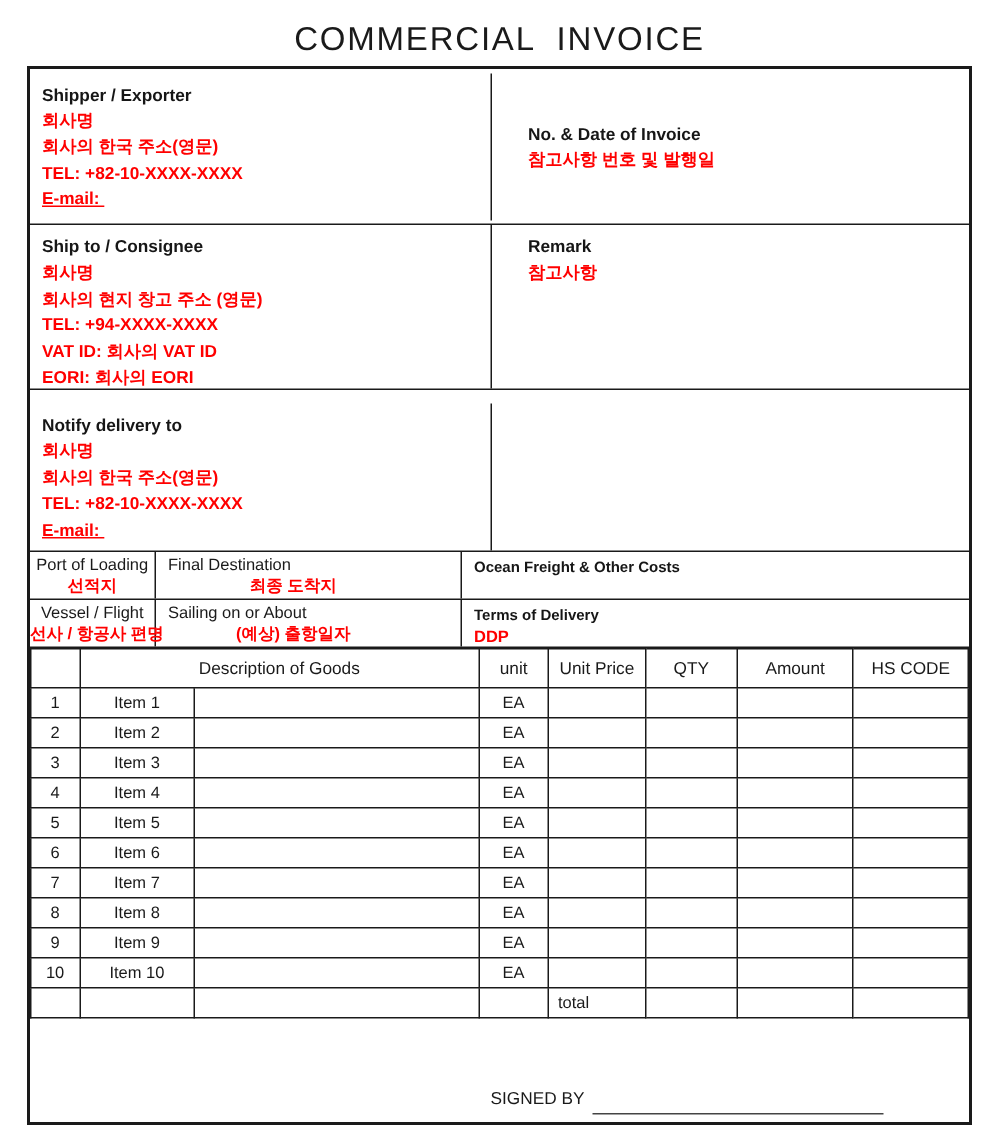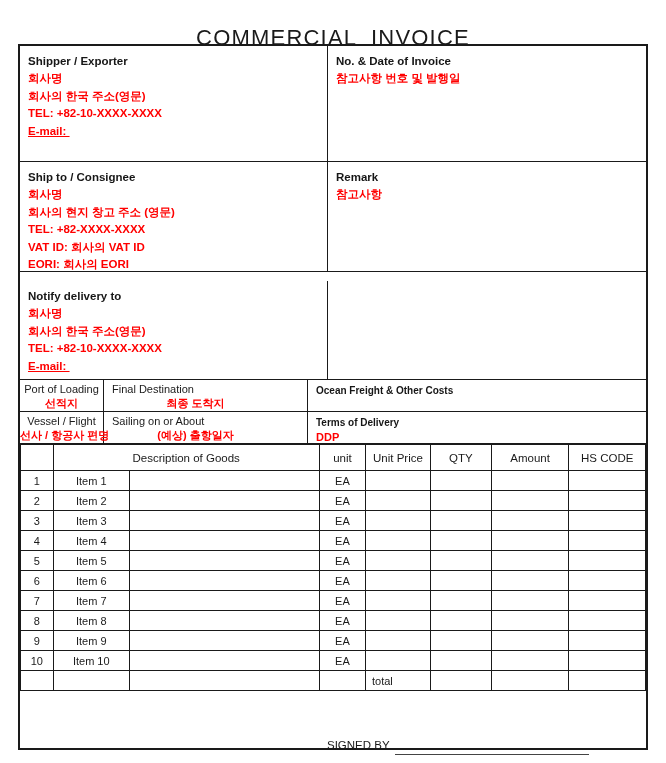--- a/index.html
+++ b/index.html
@@ -15,21 +15,21 @@
     position: relative;
     overflow: hidden;
   }
 
   #page-title {
     text-align: center;
     font-size: 22px;
     font-weight: 400;
     letter-spacing: 1.2px;
     color: #1a1a1a;
-    margin: 12px;
+    margin: 0;
     padding-top: 11px;
     padding-bottom: 0;
     height: 30px;
     line-height: 30px;
     white-space: pre;
   }
 
   #invoice-box {
     position: absolute;
     left: 18px;
@@ -49,39 +49,40 @@
   .info-left {
     width: 308px;
     box-sizing: border-box;
     border-right: 1px solid #1a1a1a;
     padding: 7px 0 4px 8px;
   }
   .info-right {
     flex: 1;
     box-sizing: border-box;
     padding: 7px 0 4px 8px;
+    margin-left: 16px;
   }
   .sec-head {
     font-size: 11.5px;
     font-weight: bold;
     color: #161616;
     line-height: 17px;
     white-space: pre;
   }
   .sec-line {
     font-size: 11.5px;
     font-weight: bold;
     color: #FF0000;
     line-height: 17.5px;
     white-space: pre;
   }
   .sec-line.underline {
     text-decoration: underline;
   }
-  .h-shipper  { height: 116px; }
+  .h-shipper  { height: 104px; align-items: center; }
   .h-consign  { height: 110px; }
   .h-notify   { height: 108px; align-items: flex-end; }
 
   
   .ship-row {
     display: flex;
     box-sizing: border-box;
     border-bottom: 1px solid #1a1a1a;
     height: 32px;
   }
@@ -199,21 +200,21 @@
       <div class="sec-head">No. &amp; Date of Invoice</div>
       <div class="sec-line">참고사항 번호 및 발행일</div>
     </div>
   </div>
 
   <div class="info-row h-consign">
     <div class="info-left">
       <div class="sec-head">Ship to / Consignee</div>
       <div class="sec-line">회사명</div>
       <div class="sec-line">회사의 현지 창고 주소 (영문)</div>
-      <div class="sec-line">TEL: +82-XXXX-XXXX</div>
+      <div class="sec-line">TEL: +94-XXXX-XXXX</div>
       <div class="sec-line">VAT ID: 회사의 VAT ID</div>
       <div class="sec-line">EORI: 회사의 EORI</div>
     </div>
     <div class="info-right">
       <div class="sec-head">Remark</div>
       <div class="sec-line">참고사항</div>
     </div>
   </div>
 
   <div class="info-row h-notify">

